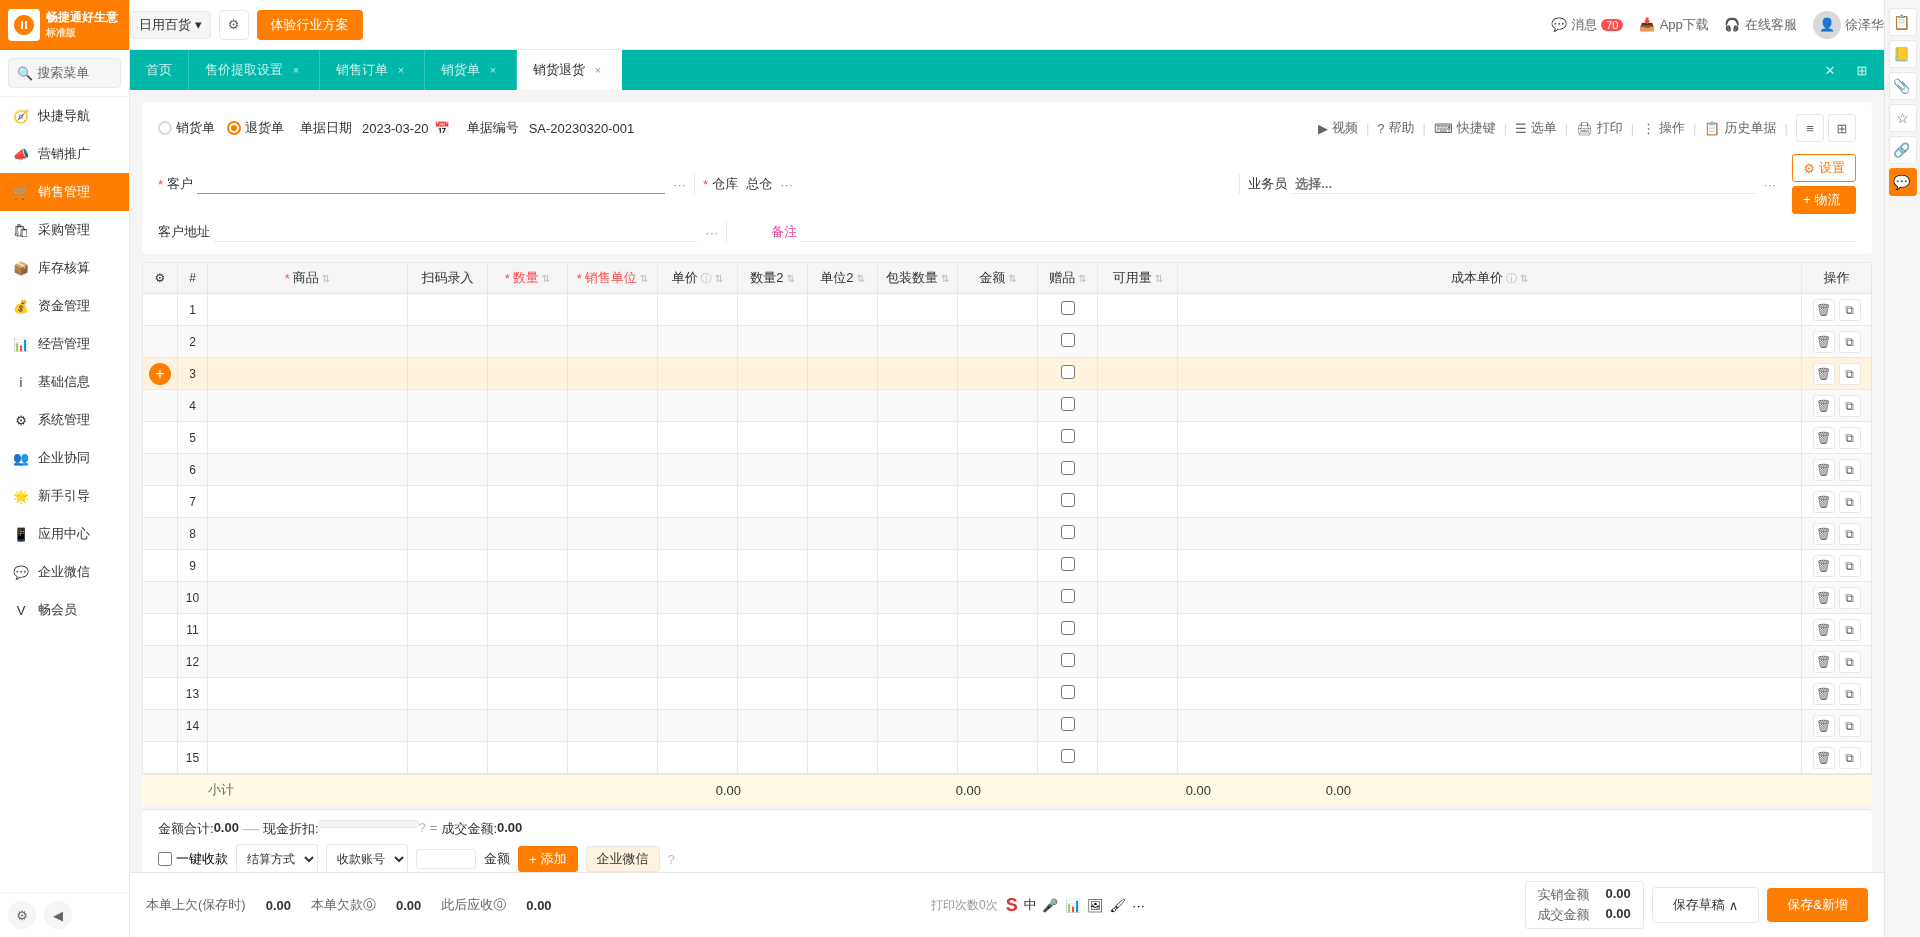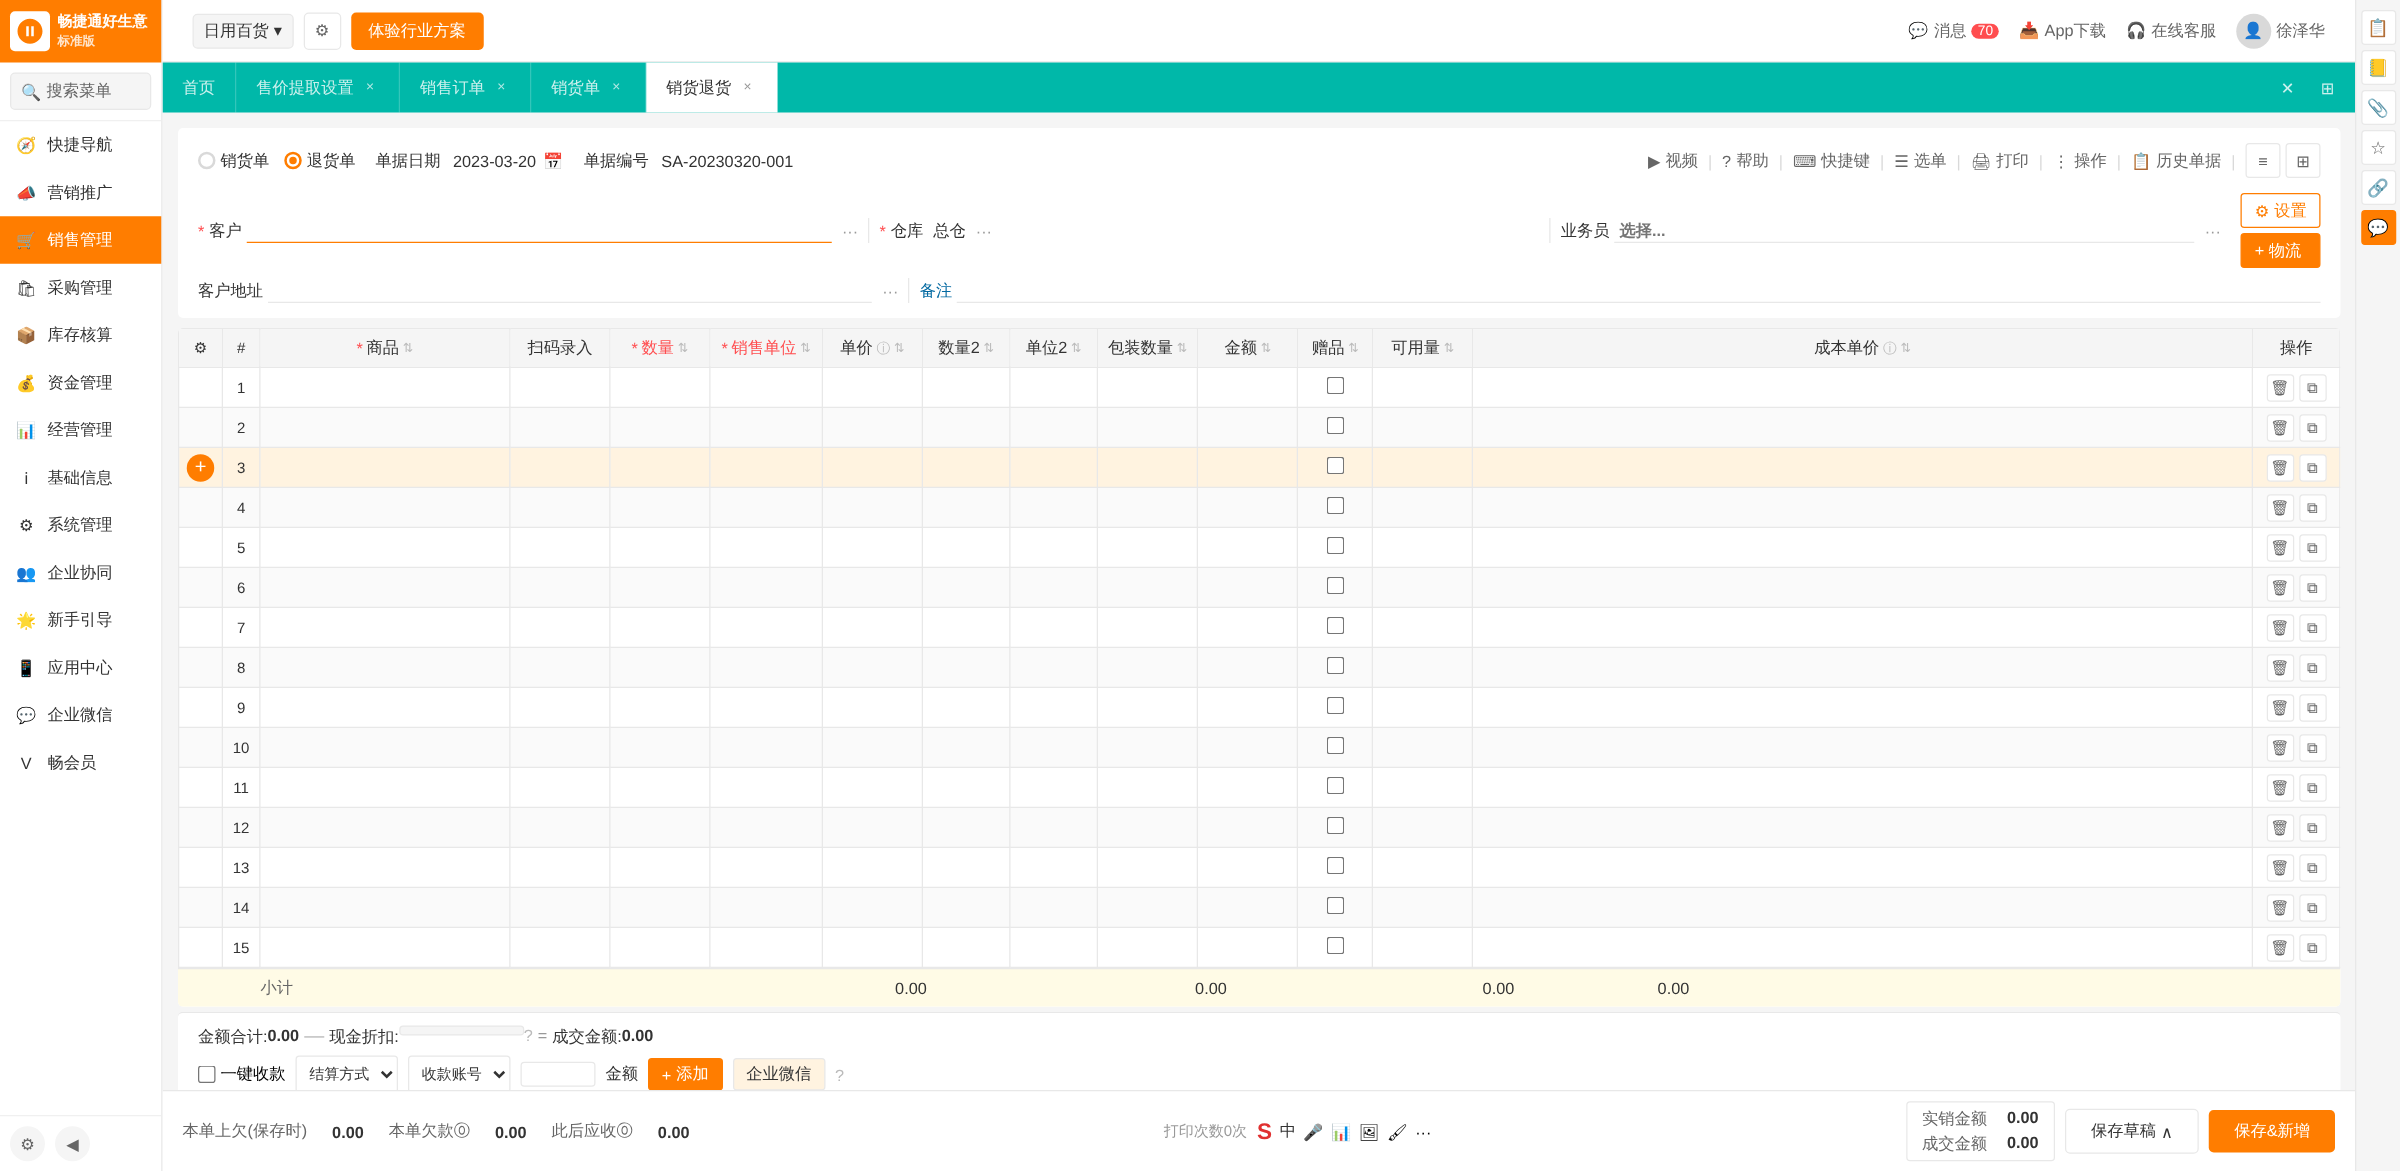--- a/index.html
+++ b/index.html
@@ -15,21 +15,21 @@
     .sidebar-item { padding: 10px 12px; display: flex; align-items: center; gap: 8px; cursor: pointer; color: #333; font-size: 13px; }
     .sidebar-item.active { background: #ff7d00; color: #fff; }
     .sidebar-item .item-icon { width: 18px; height: 18px; display: flex; align-items: center; justify-content: center; flex-shrink: 0; }
     .sidebar-bottom { margin-top: auto; border-top: 1px solid #f0f0f0; display: flex; align-items: center; padding: 8px; gap: 8px; }
     .sidebar-bottom-btn { width: 28px; height: 28px; border-radius: 50%; background: #f5f5f5; border: none; cursor: pointer; display: flex; align-items: center; justify-content: center; color: #666; }
 
     
     .main { flex: 1; display: flex; flex-direction: column; overflow: hidden; }
 
     
-    .topbar { height: 50px; background: #fff; border-bottom: 1px solid #e8e8e8; display: flex; align-items: center; padding: 0 24px; gap: 12px; }
+    .topbar { height: 50px; background: #fff; border-bottom: 1px solid #e8e8e8; display: flex; align-items: center; padding: 0 0; gap: 12px; }
     .topbar-left { display: flex; align-items: center; gap: 8px; }
     .topbar-select { display: flex; align-items: center; gap: 4px; background: #f5f5f5; border: 1px solid #e8e8e8; border-radius: 4px; padding: 4px 8px; cursor: pointer; color: #333; }
     .topbar-gear { width: 30px; height: 30px; border-radius: 4px; border: 1px solid #e8e8e8; display: flex; align-items: center; justify-content: center; cursor: pointer; color: #666; background: #fff; }
     .topbar-action-btn { background: #ff7d00; color: #fff; border: none; border-radius: 4px; padding: 6px 14px; cursor: pointer; font-size: 13px; }
     .topbar-right { margin-left: auto; display: flex; align-items: center; gap: 16px; color: #666; }
     .topbar-right-item { display: flex; align-items: center; gap: 4px; cursor: pointer; }
     .topbar-badge { background: #ff4d4f; color: #fff; border-radius: 10px; padding: 0 5px; font-size: 11px; min-width: 18px; text-align: center; }
     .avatar { width: 28px; height: 28px; border-radius: 50%; background: #d9d9d9; display: flex; align-items: center; justify-content: center; color: #666; }
 
     
@@ -361,21 +361,21 @@
       </div>
 
       <div style="display:flex;align-items:flex-start;gap:8px;">
         <div style="display:flex;align-items:center;flex:1;gap:4px;">
           <span style="color:#333;">客户地址</span>
           <input type="text" class="form-field-input" style="border-top: none; border-right: none; border-left: none; border-image: initial; border-bottom: 1px solid rgb(232, 232, 232); outline: none; padding: 2px 4px; flex: 1 1 0%; background: transparent;">
           <span class="form-field-dots">···</span>
         </div>
         <div style="width:1px;height:20px;background:#e8e8e8;"></div>
         <div style="display:flex;align-items:center;flex:2;gap:4px;">
-          <span style="color:#0369a1;">备注</span>
+          <span style="color:#ec4899;margin-left:36px;">备注</span>
           <input type="text" class="form-field-input" style="border-top: none; border-right: none; border-left: none; border-image: initial; border-bottom: 1px solid rgb(232, 232, 232); outline: none; padding: 2px 4px; flex: 1 1 0%; background: transparent;">
         </div>
       </div>
     </div>
 
     <div class="table-wrap">
       <table class="data-table">
         <thead>
           <tr>
             <th style="width:28px;">⚙</th>

